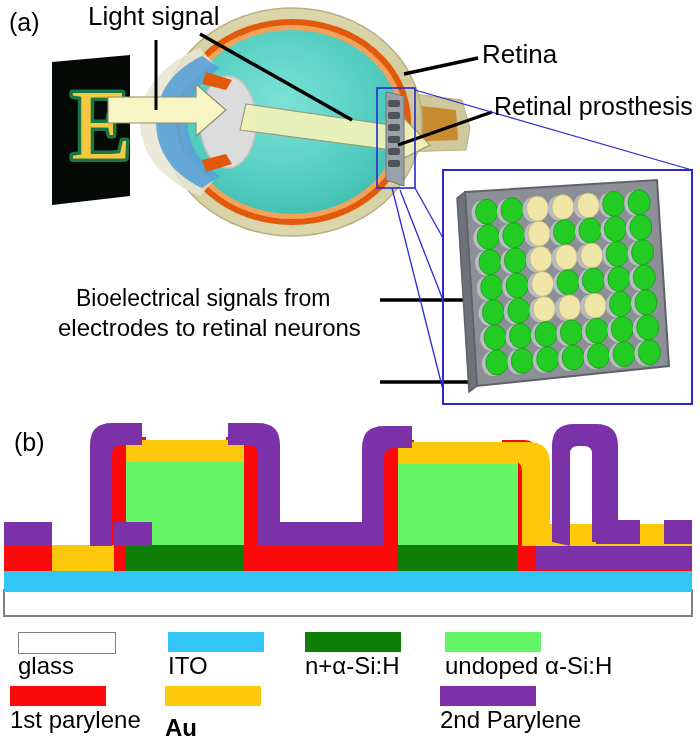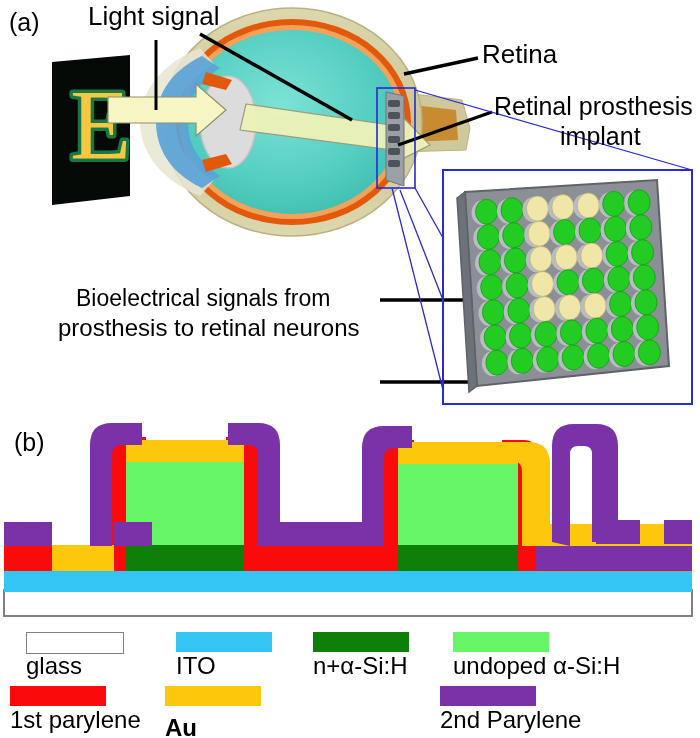--- a/index.html
+++ b/index.html
@@ -198,23 +198,22 @@
           <ellipse cx="177" cy="185.0561224489796" rx="11" ry="12.5" fill="#b9bcc2"></ellipse>
           <ellipse cx="181" cy="184.0561224489796" rx="11" ry="12.5" fill="#22cc22" stroke="#10a010" stroke-width="0.8"></ellipse>
           <ellipse cx="202.42857142857142" cy="183.35204081632654" rx="11" ry="12.5" fill="#b9bcc2"></ellipse>
           <ellipse cx="206.42857142857142" cy="182.35204081632654" rx="11" ry="12.5" fill="#22cc22" stroke="#10a010" stroke-width="0.8"></ellipse>
         </g>
     </svg>
 
     <div class="lbl ann" style="left:88px;top:2px;font-size:26px;">Light signal</div>
     <div class="lbl ann" style="left:482px;top:40px;font-size:26px;">Retina</div>
     <div class="lbl ann" style="left:494px;top:92px;font-size:25px;">Retinal prosthesis</div>
-    <div class="lbl ann" style="left:560px;top:122px;font-size:25px;">implant</div>
     <div class="lbl ann" style="left:76px;top:286px;font-size:23px;">Bioelectrical signals from</div>
-    <div class="lbl ann" style="left:58px;top:315px;font-size:24px;">prosthesis to retinal neurons</div>
+    <div class="lbl ann" style="left:58px;top:315px;font-size:24px;">electrodes to retinal neurons</div>
   </div>
 
   <div class="abs" style="left:0;top:412px;width:700px;height:210px;">
     <div class="lbl panel-tag" style="left:14px;top:16px;">(b)</div>
 
     <svg class="abs" style="left:0;top:0;" width="700" height="210" viewBox="0 0 700 210">
 
       <rect x="4" y="178" width="688" height="26" fill="#ffffff" stroke="#808080" stroke-width="2"></rect>
 
       <rect x="4" y="158" width="688" height="22" fill="#33c6f4"></rect>
@@ -267,21 +266,21 @@
         <path d="M552 130 L552 34 q0-22 22-22 l22 0 q22 0 22 22 l0 96 l-26 0 l0-88 q0-8-8-8 l-6 0 q-8 0-8 8 l0 92 Z"></path>
 
         <rect x="596" y="108" width="44" height="24"></rect>
         <rect x="664" y="108" width="28" height="24"></rect>
         <rect x="536" y="134" width="156" height="24"></rect>
       </g>
     </svg>
   </div>
 
   <div class="abs" style="left:0;top:632px;width:700px;height:106px;">
-    <div class="abs" id="legend-row-1" style="left:16px;top:0;width:556px;height:52px;">
+    <div class="abs" id="legend-row-1" style="left:8px;top:0;width:556px;height:52px;">
         <div class="abs" style="left: 10px; top: 0px;">
           <div class="abs" style="left: 0px; top: 0px; width: 96px; height: 20px; background: rgb(255, 255, 255); border: 1.5px solid rgb(128, 128, 128);"></div>
           <div class="abs legend-txt" style="left: 0px; top: 20px; white-space: nowrap;">glass</div>
         </div>
         <div class="abs" style="left: 160px; top: 0px;">
           <div class="abs" style="left: 0px; top: 0px; width: 96px; height: 20px; background: rgb(51, 198, 244);"></div>
           <div class="abs legend-txt" style="left: 0px; top: 20px; white-space: nowrap;">ITO</div>
         </div>
         <div class="abs" style="left: 297px; top: 0px;">
           <div class="abs" style="left: 0px; top: 0px; width: 96px; height: 20px; background: rgb(14, 128, 8);"></div>

